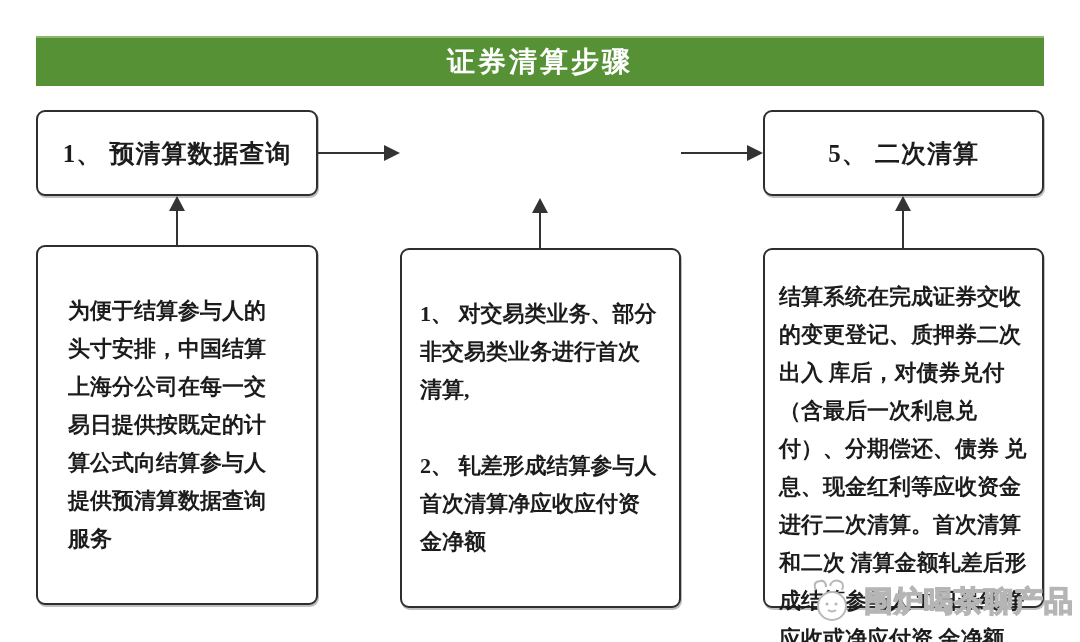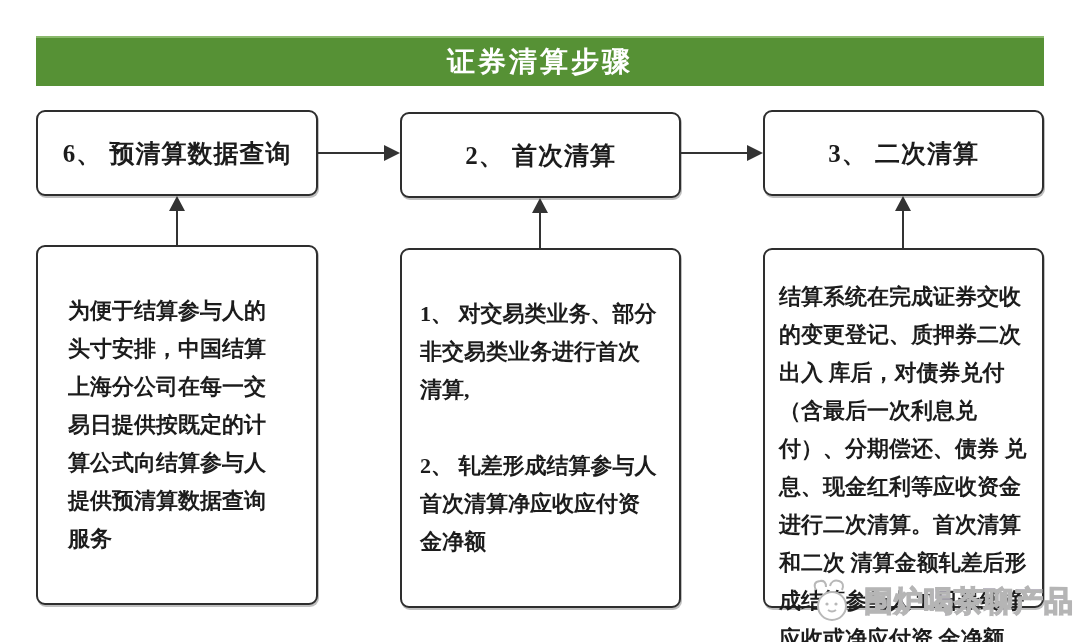--- a/index.html
+++ b/index.html
@@ -130,27 +130,24 @@
 </head>
 <body>
 
 <div id="stage">
 
   <div class="title-bar">
     <span class="title-text">证券清算步骤</span>
   </div>
 
   <div class="step-box" id="step-1">
-    <span class="step-label">6、 预清算数据查询</span>
-  </div>
-  <div class="step-box" id="step-2">
-    <span class="step-label">2、 首次清算</span>
+    <span class="step-label">1、 预清算数据查询</span>
   </div>
   <div class="step-box" id="step-3">
-    <span class="step-label">3、 二次清算</span>
+    <span class="step-label">5、 二次清算</span>
   </div>
 
   <div class="h-arrow-line" style="left:318px; top:152px; width:68px;"></div>
   <div class="h-arrow-head" style="left:384px; top:145px;"></div>
 
   <div class="h-arrow-line" style="left:681px; top:152px; width:66px;"></div>
   <div class="h-arrow-head" style="left:747px; top:145px;"></div>
 
   <div class="v-arrow-line" style="left:176px; top:200px; height:45px;"></div>
   <div class="v-arrow-head" style="left:169px; top:196px;"></div>

